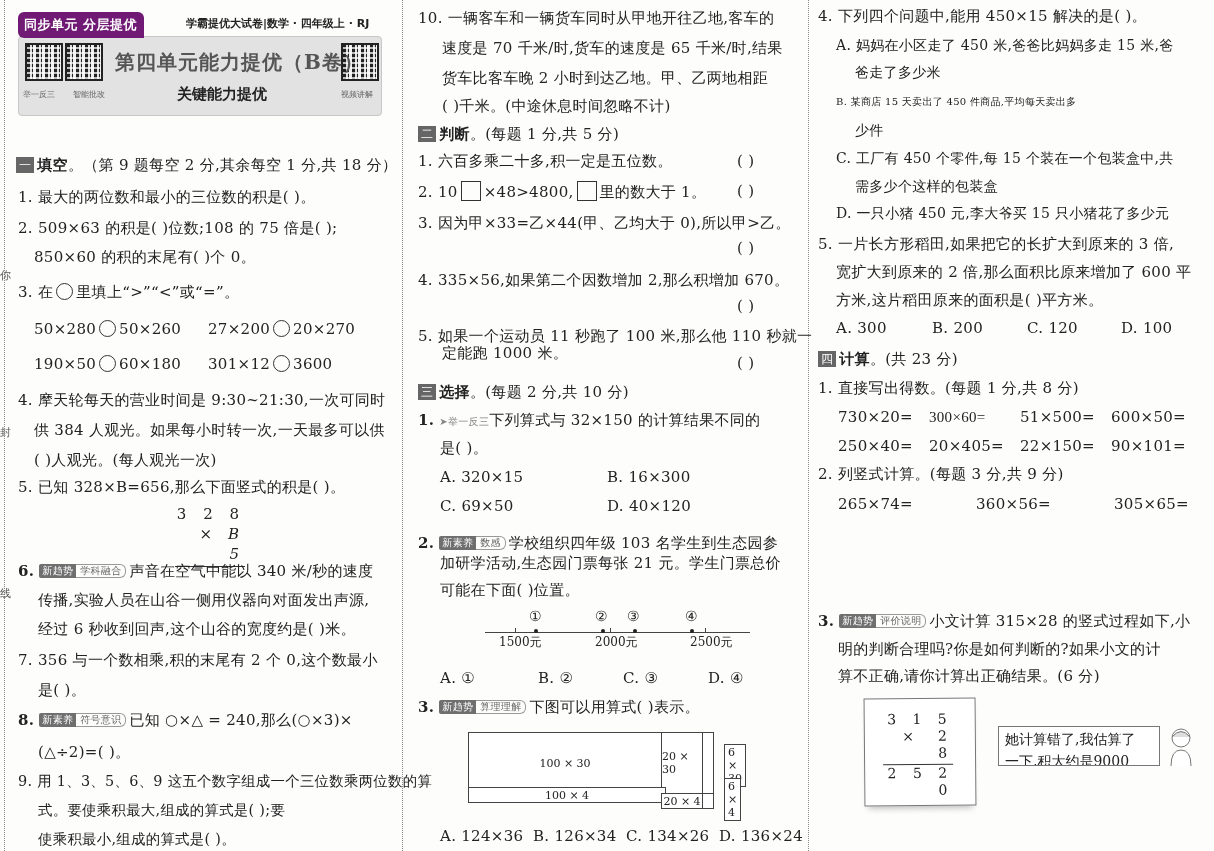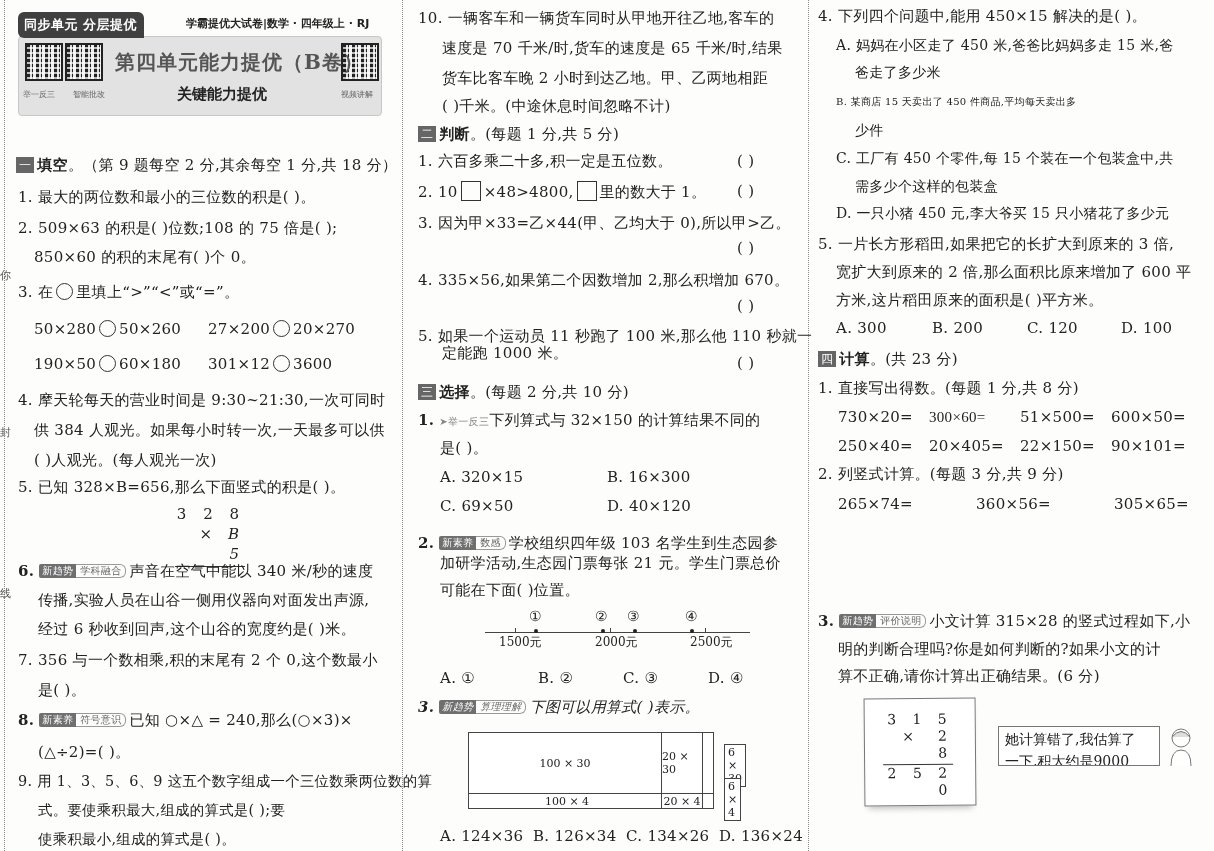--- a/index.html
+++ b/index.html
@@ -11,21 +11,21 @@
   .sec-box { display: inline-block; background: #666; color: #fff; font-size: 12px; padding: 0 3px; margin-right: 3px; line-height: 16px; vertical-align: 1px; }
   .sec-title { font-weight: bold; font-family: "DejaVu Sans", sans-serif; }
   .tag-dark { display: inline-block; background: #6f6f6f; color: #fff; font-size: 10px; padding: 0 3px; line-height: 14px; font-family: "DejaVu Sans", sans-serif; vertical-align: 2px; border-radius: 2px 0 0 2px; }
   .tag-light { display: inline-block; border: 1px solid #999; border-left: none; color: #666; font-size: 10px; padding: 0 4px; line-height: 12px; font-family: "DejaVu Sans", sans-serif; vertical-align: 2px; border-radius: 0 6px 6px 0; margin-right: 3px; }
   .circle { display: inline-block; width: 17px; height: 17px; border: 1.3px solid #333; border-radius: 50%; vertical-align: -3px; margin: 0 3px; }
   .sq { display: inline-block; width: 20px; height: 20px; border: 1.3px solid #333; vertical-align: -4px; margin: 0 3px; }
   .margin-char { position: absolute; left: 0; font-size: 11px; color: #555; }
 
   
   #header { position: absolute; left: 14px; top: 8px; width: 372px; height: 128px; }
-  #header-tab { position: absolute; left: 4px; top: 4px; width: 126px; height: 26px; background: #404040; color: #fff; font-family: "DejaVu Sans", sans-serif; font-size: 13px; font-weight: bold; line-height: 26px; padding-left: 6px; border-radius: 6px 6px 0 6px; letter-spacing: 0.5px; }
+  #header-tab { position: absolute; left: 4px; top: 4px; width: 126px; height: 26px; background: #701a75; color: #fff; font-family: "DejaVu Sans", sans-serif; font-size: 13px; font-weight: bold; line-height: 26px; padding-left: 6px; border-radius: 6px 6px 0 6px; letter-spacing: 0.5px; }
   #header-series { position: absolute; left: 172px; top: 8px; font-size: 11px; font-weight: bold; font-family: "DejaVu Sans", sans-serif; }
   #header-panel { position: absolute; left: 4px; top: 28px; width: 364px; height: 80px; background: #e2e2e2; border: 1px solid #c8c8c8; border-radius: 4px; }
   .qr { position: absolute; width: 38px; height: 38px; background:
      repeating-linear-gradient(90deg, #222 0 3px, #ddd 3px 5px, #222 5px 6px, #eee 6px 9px),
      #333; border: 2px solid #222; }
   .qr::after { content: ""; position: absolute; inset: 0; background: repeating-linear-gradient(0deg, rgba(255,255,255,0.7) 0 2px, transparent 2px 5px); }
   .qr-label { position: absolute; font-size: 8px; color: #666; font-family: "DejaVu Sans", sans-serif; white-space: nowrap; }
   #header-title { position: absolute; left: 96px; top: 12px; font-size: 20px; font-weight: bold; color: #555; letter-spacing: 1px; }
   #header-subtitle { position: absolute; left: 158px; top: 48px; font-size: 15px; font-weight: bold; font-family: "DejaVu Sans", sans-serif; color: #222; }
   #header-info { position: absolute; left: 76px; top: 108px; width: 244px; height: 20px; border: 1px dotted #999; background: #fafafa; font-size: 10px; line-height: 18px; padding-left: 10px; color: #333; }
@@ -175,30 +175,30 @@
   <span class="nl-mark" style="left:200px;">④</span>
   <span class="nl-label" style="left:14px;">1500元</span>
   <span class="nl-label" style="left:110px;">2000元</span>
   <span class="nl-label" style="left:205px;">2500元</span>
 </div>
 
 <div class="line" style="left:440px;top:668px;">A. ①</div>
 <div class="line" style="left:538px;top:668px;">B. ②</div>
 <div class="line" style="left:623px;top:668px;">C. ③</div>
 <div class="line" style="left:708px;top:668px;">D. ④</div>
-<div class="line" style="left:418px;top:697px;font-style:italic;">
+<div class="line" style="left:418px;top:697px;">
   <span class="qnum">3.</span>
   <span class="tag-dark">新趋势</span><span class="tag-light">算理理解</span><span>下图可以用算式(        )表示。</span>
 </div>
 
 <div id="area-model" style="left:468px;">
   <div class="am-cell" style="left:0;top:0;width:194px;height:62px;">100 × 30</div>
   <div class="am-cell" style="left:193px;top:0;width:42px;height:62px;">20 × 30</div>
   <div class="am-cell" style="left:234px;top:0;width:12px;height:62px;"></div>
-  <div class="am-cell" style="left:0;top:61px;width:198px;height:16px;">100 × 4</div>
+  <div class="am-cell" style="left:0;top:55px;width:198px;height:16px;">100 × 4</div>
   <div class="am-cell" style="left:193px;top:61px;width:42px;height:16px;">20 × 4</div>
   <div class="am-cell" style="left:234px;top:61px;width:12px;height:16px;"></div>
   <div class="am-callout" style="left:256px;top:12px;">6 × 30</div>
   <div class="am-callout" style="left:256px;top:46px;">6 × 4</div>
 </div>
 
 <div class="line" style="left:440px;top:826px;">A. 124×36</div>
 <div class="line" style="left:533px;top:826px;">B. 126×34</div>
 <div class="line" style="left:626px;top:826px;">C. 134×26</div>
 <div class="line" style="left:719px;top:826px;">D. 136×24</div>

